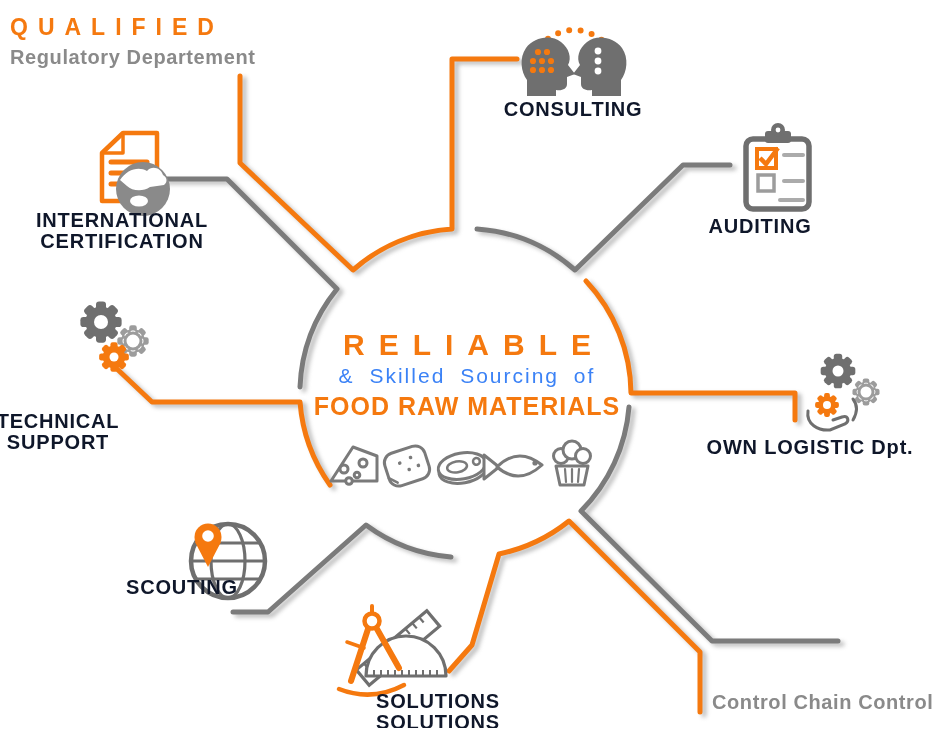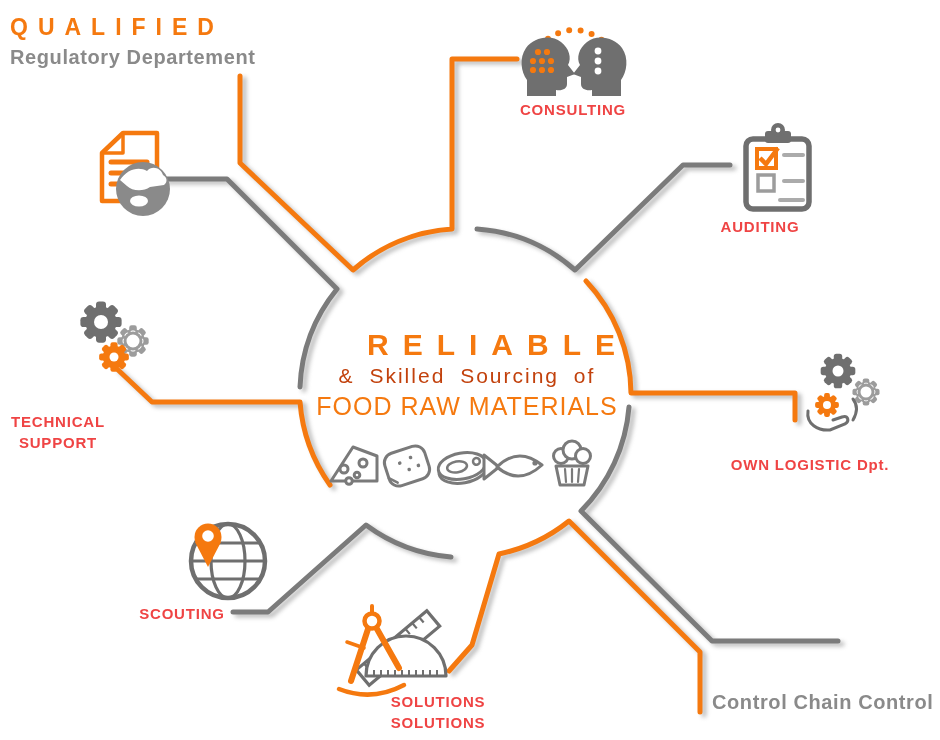--- a/index.html
+++ b/index.html
@@ -3,44 +3,44 @@
 <meta charset="utf-8">
 <style>
   html,body{margin:0;padding:0;background:#fff;}
   #stage{
     position:relative;width:940px;height:728px;overflow:hidden;background:#fff;
     font-family:"Liberation Sans", sans-serif;
   }
   #art{position:absolute;left:0;top:0;}
   .lines{filter:drop-shadow(4px 3px 2px rgba(110,110,110,0.45));}
   .lbl{
-    position:absolute;color:#ef4444;font-size:15px;font-weight:bold;
+    position:absolute;color:#0f172a;font-size:20px;font-weight:bold;
     letter-spacing:0.8px;text-align:center;white-space:nowrap;line-height:21px;
   }
   .lbl.center-x{transform:translateX(-50%);}
   .big-title{
     position:absolute;color:#F5790F;font-size:23px;font-weight:bold;
     letter-spacing:10px;white-space:nowrap;
   }
   .big-sub{
     position:absolute;color:#8A8A8A;font-size:20px;font-weight:bold;
     letter-spacing:0.6px;white-space:nowrap;
   }
   .c-title{
-    position:absolute;left:491px;top:328px;transform:translateX(-50%);
+    position:absolute;left:467px;top:328px;transform:translateX(-50%);
     color:#F5790F;font-size:30px;font-weight:bold;letter-spacing:14px;
     padding-left:14px;white-space:nowrap;
   }
   .c-sub{
     position:absolute;left:467px;top:364px;transform:translateX(-50%);
-    color:#c2410c;font-size:21px;letter-spacing:2px;word-spacing:7px;white-space:nowrap;
+    color:#3b82f6;font-size:21px;letter-spacing:2px;word-spacing:7px;white-space:nowrap;
   }
   .c-sub2{
     position:absolute;left:467px;top:392px;transform:translateX(-50%);
-    color:#F5790F;font-size:25px;font-weight:normal;letter-spacing:1px;white-space:nowrap;
+    color:#F5790F;font-size:25px;font-weight:bold;letter-spacing:1px;white-space:nowrap;
   }
 </style>
 </head>
 <body>
 
 <div id="stage">
 
 <svg id="art" width="940" height="740" viewBox="0 0 940 740">
   <defs>
     <g id="gear">
@@ -239,36 +239,38 @@
   </g>
 </svg>
 
 <div class="big-title" style="left:10px;top:14px;">QUALIFIED</div>
 <div class="big-sub" style="left:10px;top:46px;">Regulatory Departement</div>
 
 <div class="lbl center-x" style="left:573px;top:99px;">CONSULTING</div>
 
 <div class="lbl center-x" style="left:760px;top:216px;">AUDITING</div>
 
-<div class="lbl center-x" style="left:810px;top:437px;margin-top:17px;">OWN LOGISTIC Dpt.</div>
+<div class="lbl center-x" style="left:810px;top:437px;">OWN LOGISTIC Dpt.</div>
 
 <div class="big-sub" style="left:712px;top:691px;">Control Chain Control</div>
 
 <div class="lbl center-x" style="left:438px;top:691px;">
   <div>SOLUTIONS</div>
   <div>SOLUTIONS</div>
 </div>
 
-<div class="lbl center-x" style="left:182px;top:603px;">SCOUTING</div>
+<div class="lbl center-x" style="left:182px;top:577px;">SCOUTING</div>
 
 <div class="lbl center-x" style="left:58px;top:375px;margin-top:36px;">
   <div>TECHNICAL</div>
   <div>SUPPORT</div>
 </div>
 
 <div class="lbl center-x" style="left:122px;top:210px;">
+  <div>INTERNATIONAL</div>
+  <div>CERTIFICATION</div>
 </div>
 
 <div class="c-title">RELIABLE</div>
 <div class="c-sub">&amp; Skilled Sourcing of</div>
 <div class="c-sub2">FOOD RAW MATERIALS</div>
 
 </div>
 
 </body></html>

